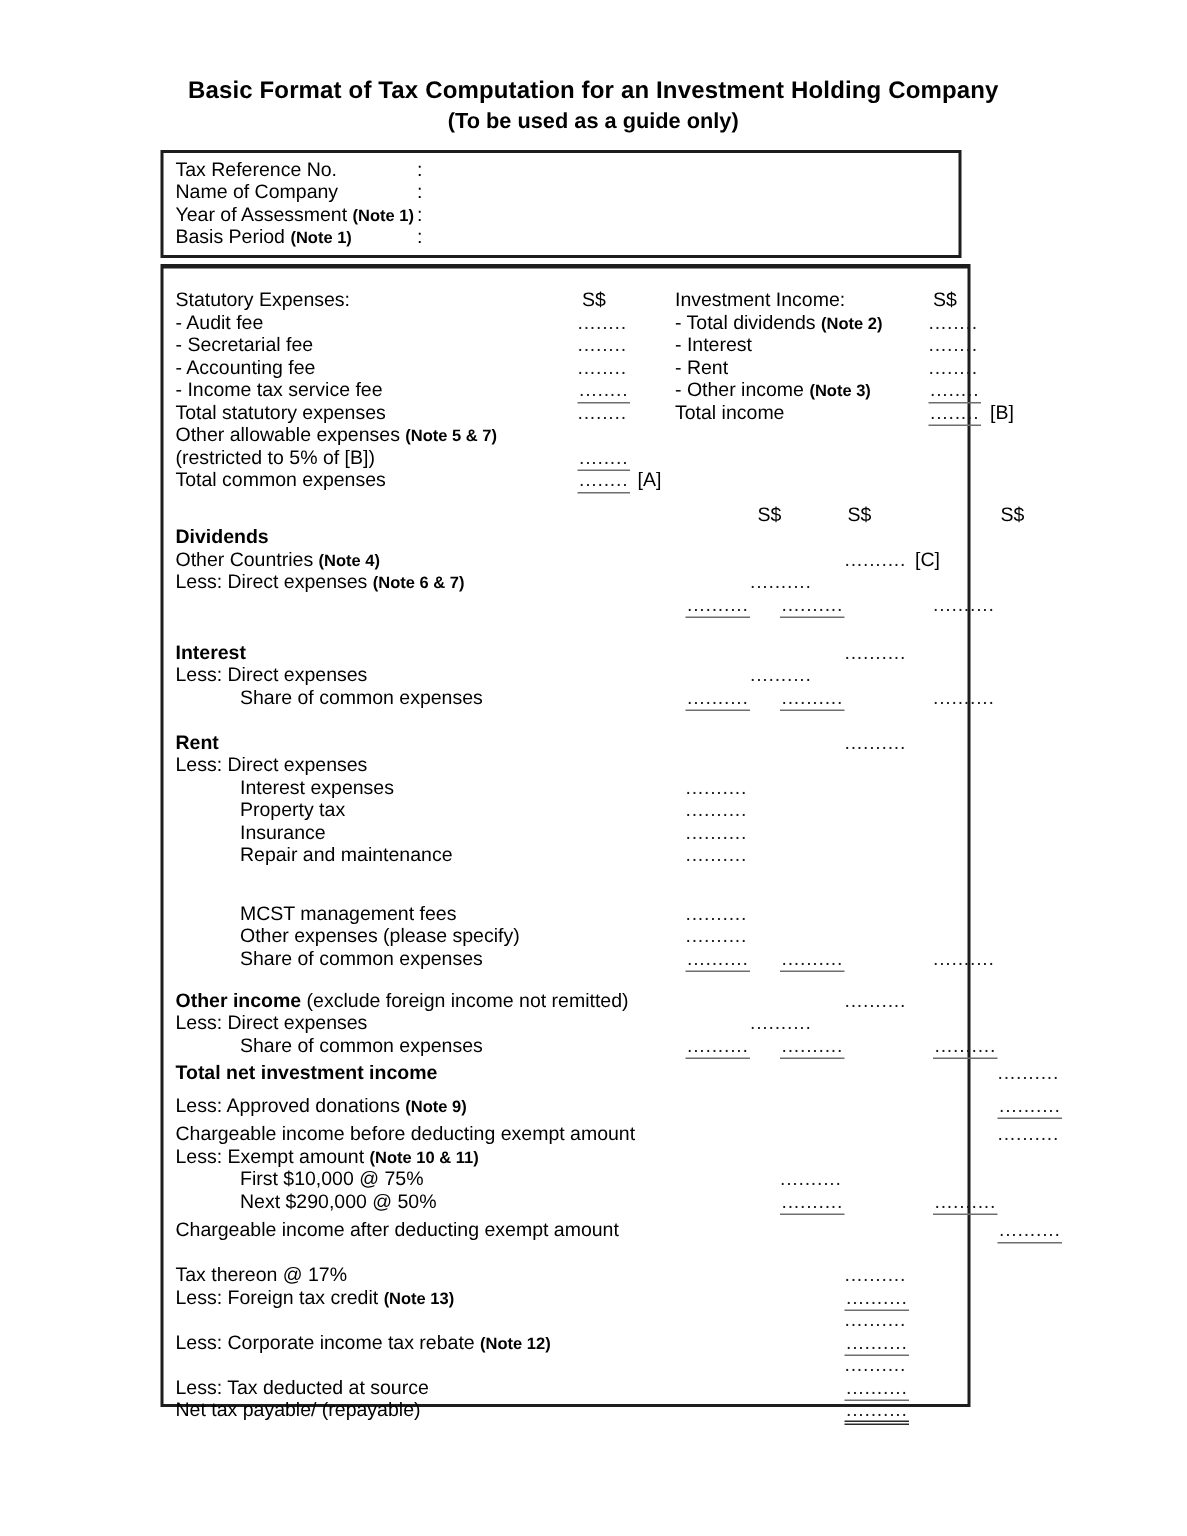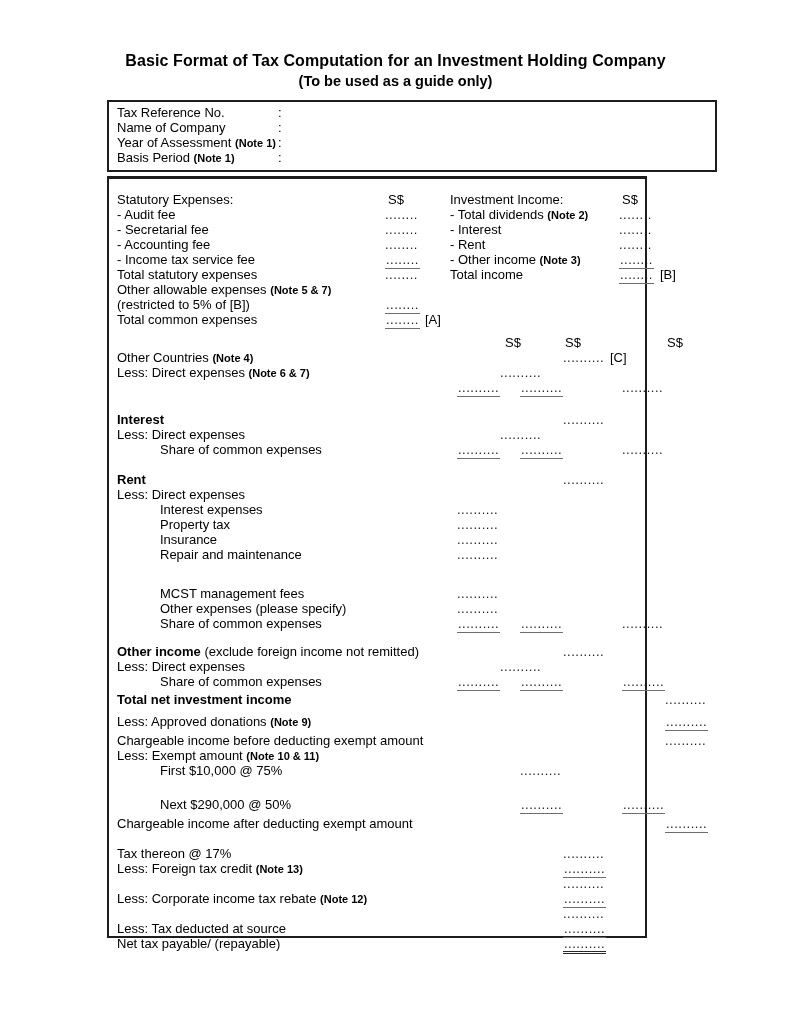--- a/index.html
+++ b/index.html
@@ -1,19 +1,19 @@
 <!DOCTYPE html>
 <html><head>
 <meta charset="utf-8">
 <style>
   html,body{margin:0;padding:0;background:#fff;}
   body{width:791px;height:1024px;position:relative;font-family:"Liberation Sans",sans-serif;color:#000;}
   .title1{position:absolute;top:52px;left:0;width:791px;text-align:center;font-size:16px;font-weight:bold;letter-spacing:.1px;}
   .title2{position:absolute;top:73px;left:0;width:791px;text-align:center;font-size:14.5px;font-weight:bold;}
-  .box1{position:absolute;left:107px;top:100px;width:610px;height:72px;border:2px solid #1d1d1d;box-sizing:border-box;padding-top:3px;}
+  .box1{position:absolute;left:107px;top:100px;width:534px;height:72px;border:2px solid #1d1d1d;box-sizing:border-box;padding-top:3px;}
   .box2{position:absolute;left:107px;top:176px;width:540px;height:762px;border:2px solid #1d1d1d;border-top-width:3px;box-sizing:border-box;}
   .hrow{position:relative;height:15px;font-size:13px;line-height:15px;padding-left:8px;}
   .hcolon{position:absolute;left:169px;top:0;}
   .row{position:relative;height:15px;font-size:13px;line-height:15px;padding-left:8px;white-space:nowrap;}
   .row .lbl{white-space:nowrap;}
   .bold{font-weight:bold;}
   .note{font-size:11px;font-weight:bold;}
   .dots{letter-spacing:.5px;color:#1a1a1a;}
   .cell{position:absolute;top:0;}
   .u{border-bottom:1px solid #6e6e6e;padding:0 1px 1px 1px;}
@@ -61,20 +61,21 @@
         <div class="row"><span class="lbl"><span>Total income</span></span><span class="cell dots u" style="left: 169px;">........</span><span class="tag" style="left: 210px;">[B]</span></div>
       </div>
   </div>
   <div style="height:8px" class="spacer"></div>
   <div class="row" id="tblhdr">
       <span class="cur" style="left: 396px;">S$</span>
       <span class="cur" style="left: 456px;">S$</span>
       <span class="cur" style="left: 558px;">S$</span>
     </div>
   <div id="tblrows">
+      <div class="row"><span class="lbl"><span class="bold">Dividends</span></span></div>
       <div class="row"><span class="lbl"><span>Other Countries</span> <span class="note">(Note 4)</span></span><span class="cell dots" style="left: 454px;">..........</span><span class="tag" style="left: 501px;">[C]</span></div>
       <div class="row"><span class="lbl"><span>Less: Direct expenses</span> <span class="note">(Note 6 &amp; 7)</span></span><span class="cell dots" style="left: 391px;">..........</span></div>
       <div class="row" style="padding-left: 51px;"><span class="cell dots u" style="left: 348px;">..........</span><span class="cell dots u" style="left: 411px;">..........</span><span class="cell dots" style="left: 513px;">..........</span></div>
       <div class="spacer" style="height: 17px;"></div>
       <div class="row"><span class="lbl"><span class="bold">Interest</span></span><span class="cell dots" style="left: 454px;">..........</span></div>
       <div class="row"><span class="lbl"><span>Less: Direct expenses</span></span><span class="cell dots" style="left: 391px;">..........</span></div>
       <div class="row" style="padding-left: 51px;"><span class="lbl"><span>Share of common expenses</span></span><span class="cell dots u" style="left: 348px;">..........</span><span class="cell dots u" style="left: 411px;">..........</span><span class="cell dots" style="left: 513px;">..........</span></div>
       <div class="spacer" style="height: 15px;"></div>
       <div class="row"><span class="lbl"><span class="bold">Rent</span></span><span class="cell dots" style="left: 454px;">..........</span></div>
       <div class="row"><span class="lbl"><span>Less: Direct expenses</span></span></div>
@@ -90,21 +91,21 @@
       <div class="row"><span class="lbl"><span>Less: Direct expenses</span></span><span class="cell dots" style="left: 391px;">..........</span></div>
       <div class="row" style="padding-left: 51px;"><span class="lbl"><span>Share of common expenses</span></span><span class="cell dots u" style="left: 348px;">..........</span><span class="cell dots u" style="left: 411px;">..........</span><span class="cell dots u" style="left: 513px;">..........</span></div>
       <div class="spacer" style="height: 3px;"></div>
       <div class="row"><span class="lbl"><span class="bold">Total net investment income</span></span><span class="cell dots" style="left: 556px;">..........</span></div>
       <div class="spacer" style="height: 7px;"></div>
       <div class="row"><span class="lbl"><span>Less: Approved donations</span> <span class="note">(Note 9)</span></span><span class="cell dots u" style="left: 556px;">..........</span></div>
       <div class="spacer" style="height: 4px;"></div>
       <div class="row"><span class="lbl"><span>Chargeable income before deducting exempt amount</span></span><span class="cell dots" style="left: 556px;">..........</span></div>
       <div class="row"><span class="lbl"><span>Less: Exempt amount</span> <span class="note">(Note 10 &amp; 11)</span></span></div>
       <div class="row" style="padding-left: 51px;"><span class="lbl"><span>First $10,000 @ 75%</span></span><span class="cell dots" style="left: 411px;">..........</span></div>
-      <div class="row" style="padding-left: 51px; margin-top: 19px;"><span class="lbl"><span>Next $290,000 @ 50%</span></span><span class="cell dots u" style="left: 411px;">..........</span><span class="cell dots u" style="left: 513px;">..........</span></div>
+      <div class="row" style="padding-left: 51px;"><span class="lbl"><span>Next $290,000 @ 50%</span></span><span class="cell dots u" style="left: 411px;">..........</span><span class="cell dots u" style="left: 513px;">..........</span></div>
       <div class="spacer" style="height: 4px;"></div>
       <div class="row"><span class="lbl"><span>Chargeable income after deducting exempt amount</span></span><span class="cell dots u" style="left: 556px;">..........</span></div>
       <div class="spacer" style="height: 15px;"></div>
       <div class="row"><span class="lbl"><span>Tax thereon @ 17%</span></span><span class="cell dots" style="left: 454px;">..........</span></div>
       <div class="row"><span class="lbl"><span>Less: Foreign tax credit</span> <span class="note">(Note 13)</span></span><span class="cell dots u" style="left: 454px;">..........</span></div>
       <div class="row">
         <span class="cell dots" style="left: 454px;">..........</span>
       </div>
       <div class="row"><span class="lbl"><span>Less: Corporate income tax rebate</span> <span class="note">(Note 12)</span></span><span class="cell dots u" style="left: 454px;">..........</span></div>
       <div class="row">

